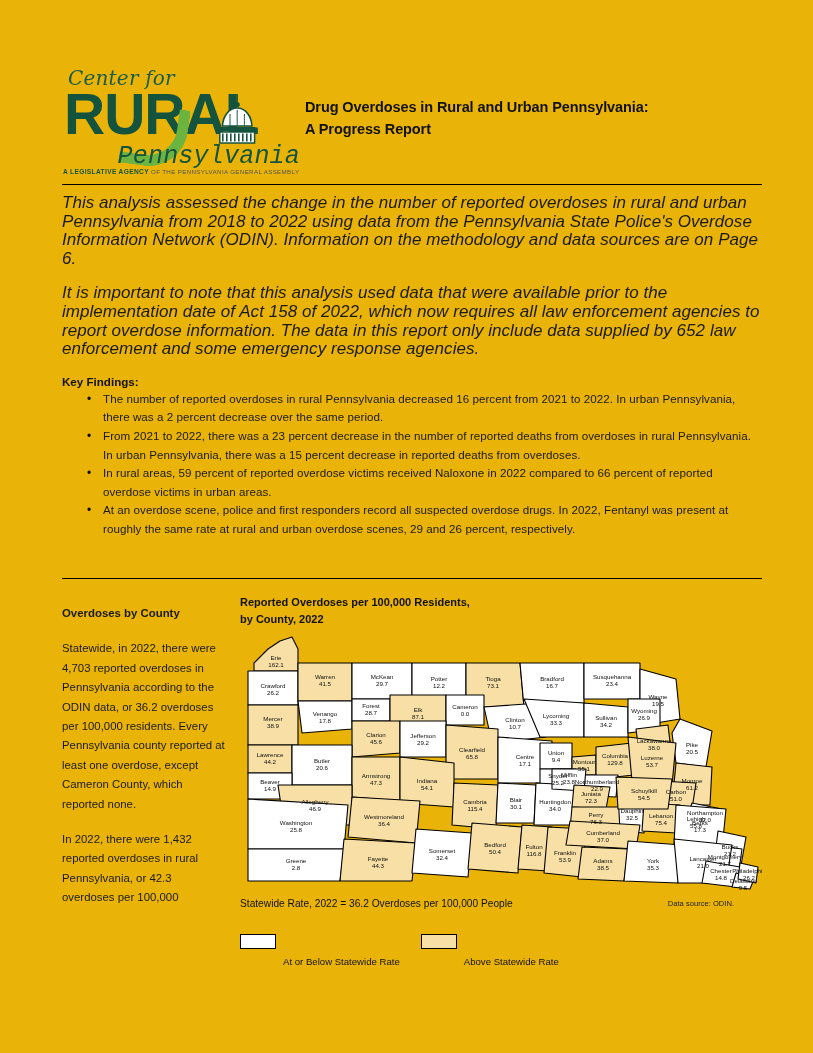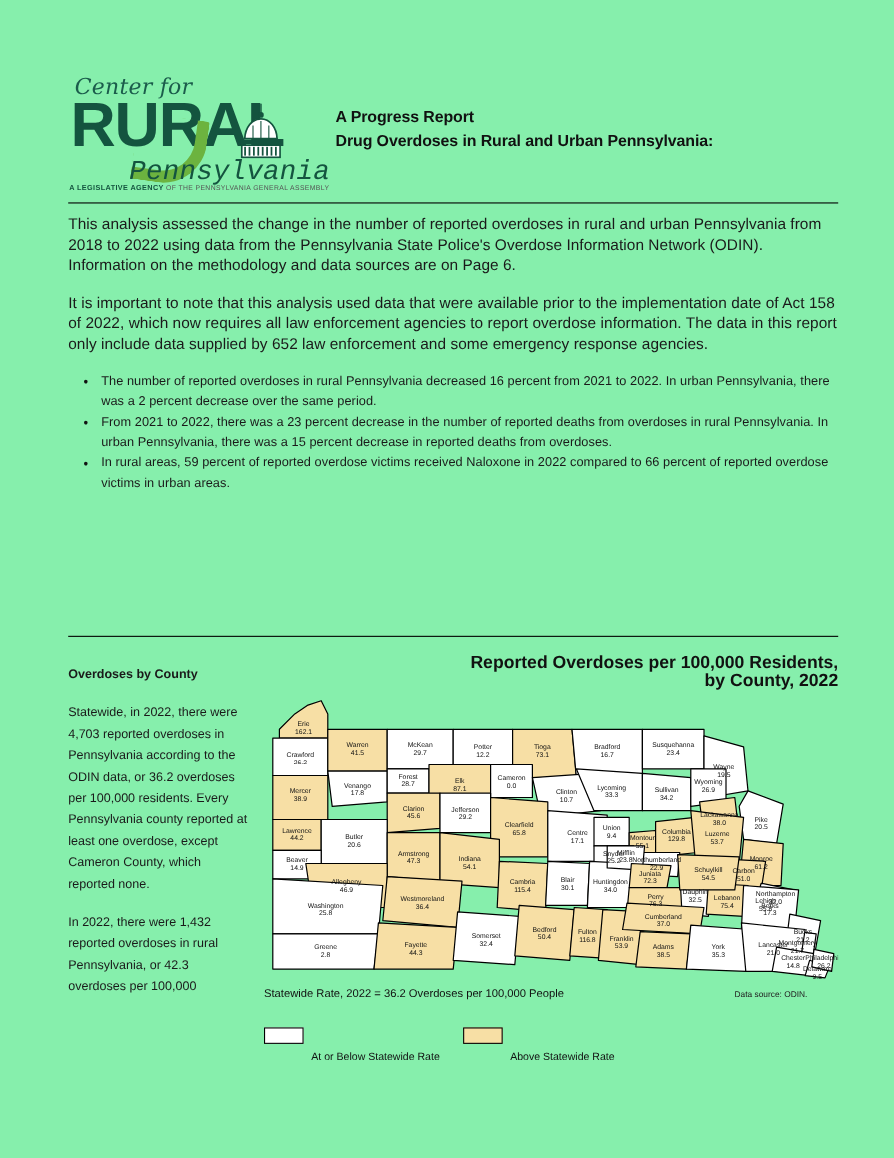--- a/index.html
+++ b/index.html
@@ -1,18 +1,18 @@
 <!DOCTYPE html>
 <html><head>
 <meta charset="utf-8">
 <style>
   html,body{margin:0;padding:0;background:#8a8a8a;}
   body{font-family:"Liberation Sans",sans-serif;}
   .page{
-    width:813px;height:1053px;background:#86efac;position:relative;
+    width:813px;height:1053px;background:#eab308;position:relative;
     overflow:hidden;margin:0 auto;box-sizing:border-box;
   }
 
   
   .header{position:absolute;left:62px;top:62px;width:700px;height:118px;}
   .logo{position:absolute;left:0;top:0;width:238px;height:118px;}
   .logo-center{
     position:absolute;left:6px;top:4px;font-family:"DejaVu Serif",serif;
     font-style:italic;font-size:20px;color:#1b5c4b;letter-spacing:.2px;
   }
@@ -50,42 +50,43 @@
   }
 
   .rule{position:absolute;left:62px;width:700px;height:0;
         border-top:1.6px solid #000;}
   .rule-top{top:184px;}
   .rule-mid{top:578px;}
 
   
   .body-col{position:absolute;left:62px;top:194px;width:700px;}
   p.para{
-    font-size:14px;line-height:18.6px;color:#1a1a1a;margin:0 0 16px 0;
+    font-size:17px;line-height:18.6px;color:#1a1a1a;margin:0 0 16px 0;
     letter-spacing:.05px;
+    font-style:italic;
   }
   .kf-head{font-size:11.6px;font-weight:bold;color:#111;margin:0 0 2px 0;}
   ul.kf{margin:0;padding-left:30px;list-style:none;}
   ul.kf li{
     font-size:11.6px;line-height:18.6px;color:#1a1a1a;position:relative;
-    margin-bottom:0px;letter-spacing:.05px;
+    margin-bottom:0px;letter-spacing:.05px;margin-left:11px;
   }
   ul.kf li:before{
     content:"\2022";position:absolute;left:-16px;top:0;font-size:12px;color:#111;
   }
 
   
   .lower{position:absolute;left:62px;top:592px;width:700px;}
   .side-col{position:absolute;left:0;top:12px;width:165px;}
   .side-head{font-size:11.4px;font-weight:bold;color:#111;margin:0 0 1px 0;}
   .side-col p{font-size:11.4px;line-height:19.4px;color:#1a1a1a;margin:0 0 16px 0;}
 
   .map-wrap{position:absolute;left:178px;top:0;width:522px;}
   .map-title{
-    text-align:right;font-size:16px;font-weight:bold;color:#111;
+    text-align:left;font-size:11px;font-weight:bold;color:#111;
     line-height:17px;margin:2px 0 5px 0;
   }
   .map-figure{position:relative;width:522px;height:260px;}
   .map-figure svg{display:block;width:522px;height:260px;}
   .county-label{
     font-family:"Liberation Sans",sans-serif;font-size:6.2px;fill:#111;
     text-anchor:middle;
   }
   .county-val{
     font-family:"Liberation Sans",sans-serif;font-size:6.2px;fill:#111;
@@ -133,35 +134,37 @@
             <rect x="41" y="39.5" width="1.6" height="8"></rect>
           </g>
         </svg>
       </div>
       <div class="logo-penn">Pennsylvania</div>
       <div class="logo-tag"><b>A LEGISLATIVE AGENCY</b> <span>OF THE PENNSYLVANIA GENERAL ASSEMBLY</span></div>
     </div>
 
     <div class="title-block">
       <div class="doc-title">
+        <div>Drug Overdoses in Rural and Urban Pennsylvania:</div>
         <div>A Progress Report</div>
-        <div>Drug Overdoses in Rural and Urban Pennsylvania:</div>
       </div>
     </div>
   </div>
 
   <div class="rule rule-top"></div>
 
   <div class="body-col">
     <p class="para">This analysis assessed the change in the number of reported overdoses in rural and urban Pennsylvania from 2018 to 2022 using data from the Pennsylvania State Police's Overdose Information Network (ODIN). Information on the methodology and data sources are on Page 6.</p>
     <p class="para">It is important to note that this analysis used data that were available prior to the implementation date of Act 158 of 2022, which now requires all law enforcement agencies to report overdose information. The data in this report only include data supplied by 652 law enforcement and some emergency response agencies.</p>
+    <p class="kf-head">Key Findings:</p>
     <ul class="kf">
       <li>The number of reported overdoses in rural Pennsylvania decreased 16 percent from 2021 to 2022. In urban Pennsylvania, there was a 2 percent decrease over the same period.</li>
       <li>From 2021 to 2022, there was a 23 percent decrease in the number of reported deaths from overdoses in rural Pennsylvania. In urban Pennsylvania, there was a 15 percent decrease in reported deaths from overdoses.</li>
       <li>In rural areas, 59 percent of reported overdose victims received Naloxone in 2022 compared to 66 percent of reported overdose victims in urban areas.</li>
+      <li>At an overdose scene, police and first responders record all suspected overdose drugs. In 2022, Fentanyl was present at roughly the same rate at rural and urban overdose scenes, 29 and 26 percent, respectively.</li>
     </ul>
   </div>
 
   <div class="rule rule-mid"></div>
 
   <div class="lower">
 
     <div class="side-col">
       <p class="side-head">Overdoses by County</p>
       <p>Statewide, in 2022, there were 4,703 reported overdoses in Pennsylvania according to the ODIN data, or 36.2 overdoses per 100,000 residents. Every Pennsylvania county reported at least one overdose, except Cameron County, which reported none.</p>

